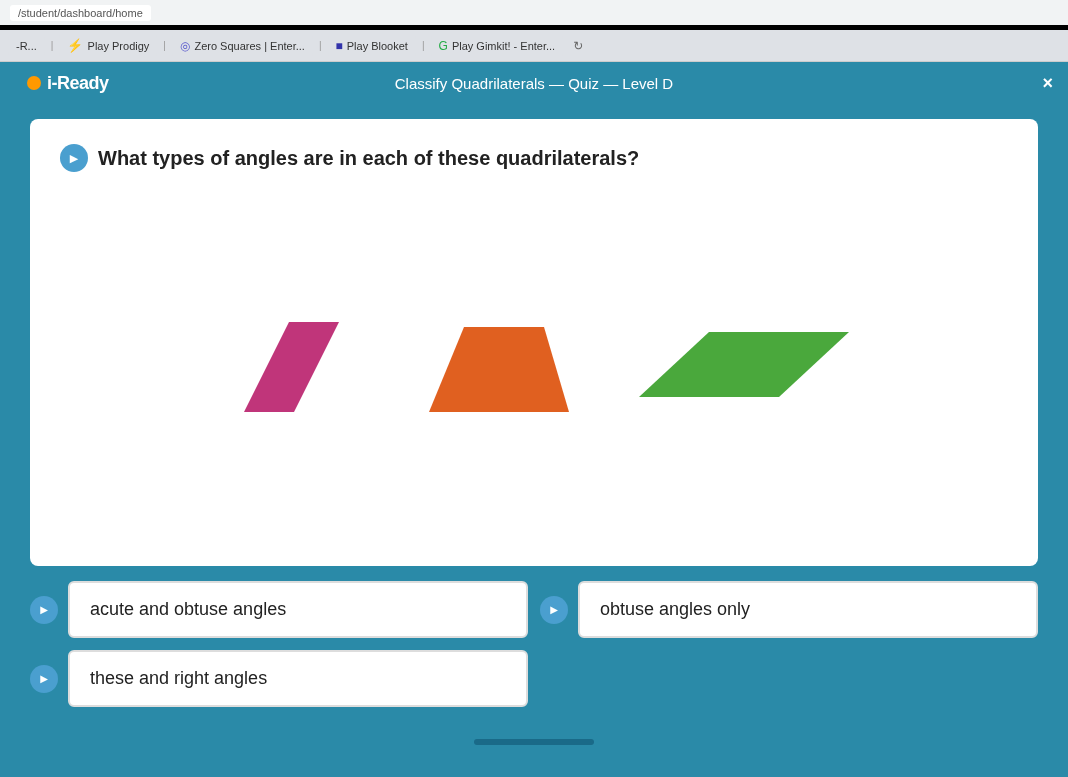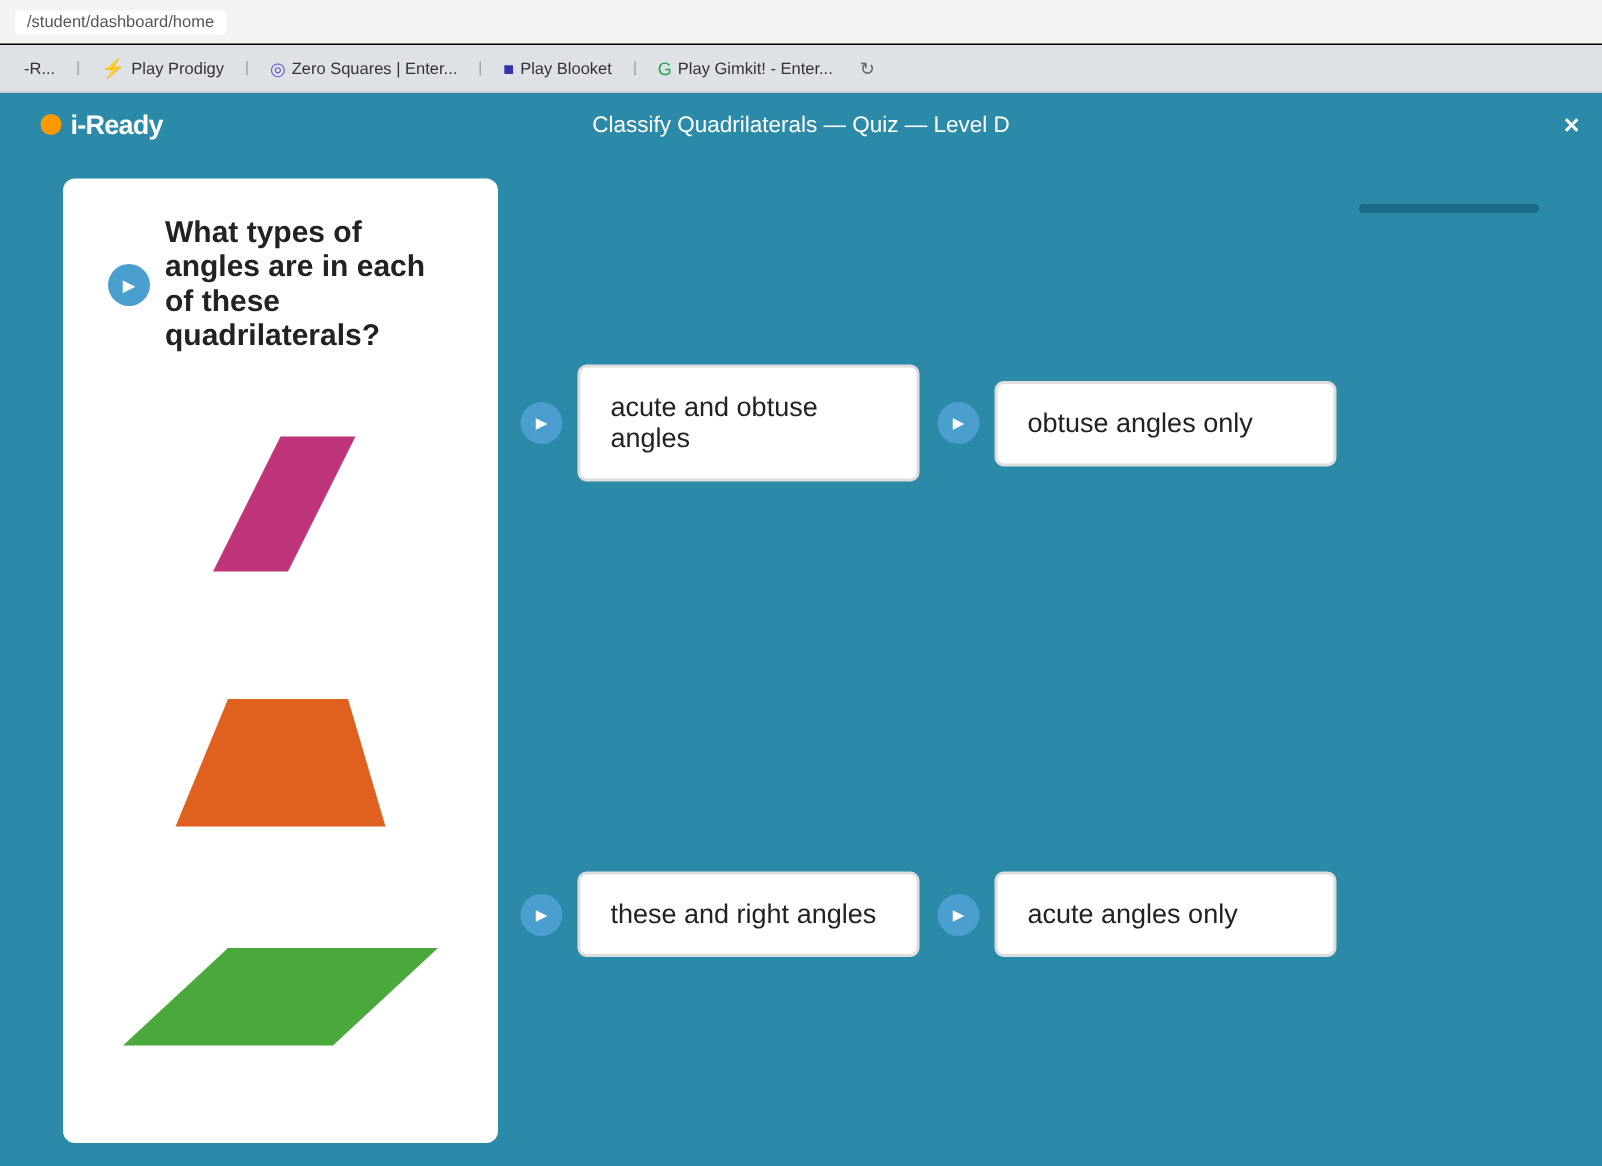--- a/index.html
+++ b/index.html
@@ -13,21 +13,21 @@
 
     
     .browser-bar {
       background: #f1f3f4;
       height: 30px;
       display: flex;
       align-items: center;
       padding: 0 10px;
       font-size: 12px;
       color: #333;
-      border-bottom: 1px solid #000000;
+      border-bottom: 5px solid #000000;
     }
     .url-bar {
       background: white;
       border-radius: 3px;
       padding: 2px 8px;
       font-size: 11px;
       color: #555;
       margin-right: 10px;
     }
 
@@ -97,24 +97,24 @@
       right: 15px;
       color: white;
       font-size: 18px;
       cursor: pointer;
       font-weight: bold;
     }
 
     
     .main-content {
       background: #2a8aa8;
-      padding: 15px 42px;
+      padding: 15px 30px;
       height: calc(777px - 30px - 32px - 42px);
       display: flex;
-      flex-direction: row;
+      flex-direction: column;
       gap: 15px;
     }
 
     
     .question-card {
       background: white;
       border-radius: 8px;
       padding: 25px 30px;
       flex: 1;
       display: flex;
@@ -303,24 +303,20 @@
     <div class="answer-row">
       <div class="answer-audio"></div>
       <button class="answer-btn">obtuse angles only</button>
     </div>
 
     <div class="answer-row">
       <div class="answer-audio"></div>
       <button class="answer-btn">these and right angles</button>
     </div>
 
-    <div class="answer-row">
-      <div class="answer-audio"></div>
-      <button class="answer-btn">acute angles only</button>
-    </div>
 
   </div>
 
   <div class="bottom-area">
     <div class="bottom-bar"></div>
   </div>
 
 </div>
 
 </body></html>

